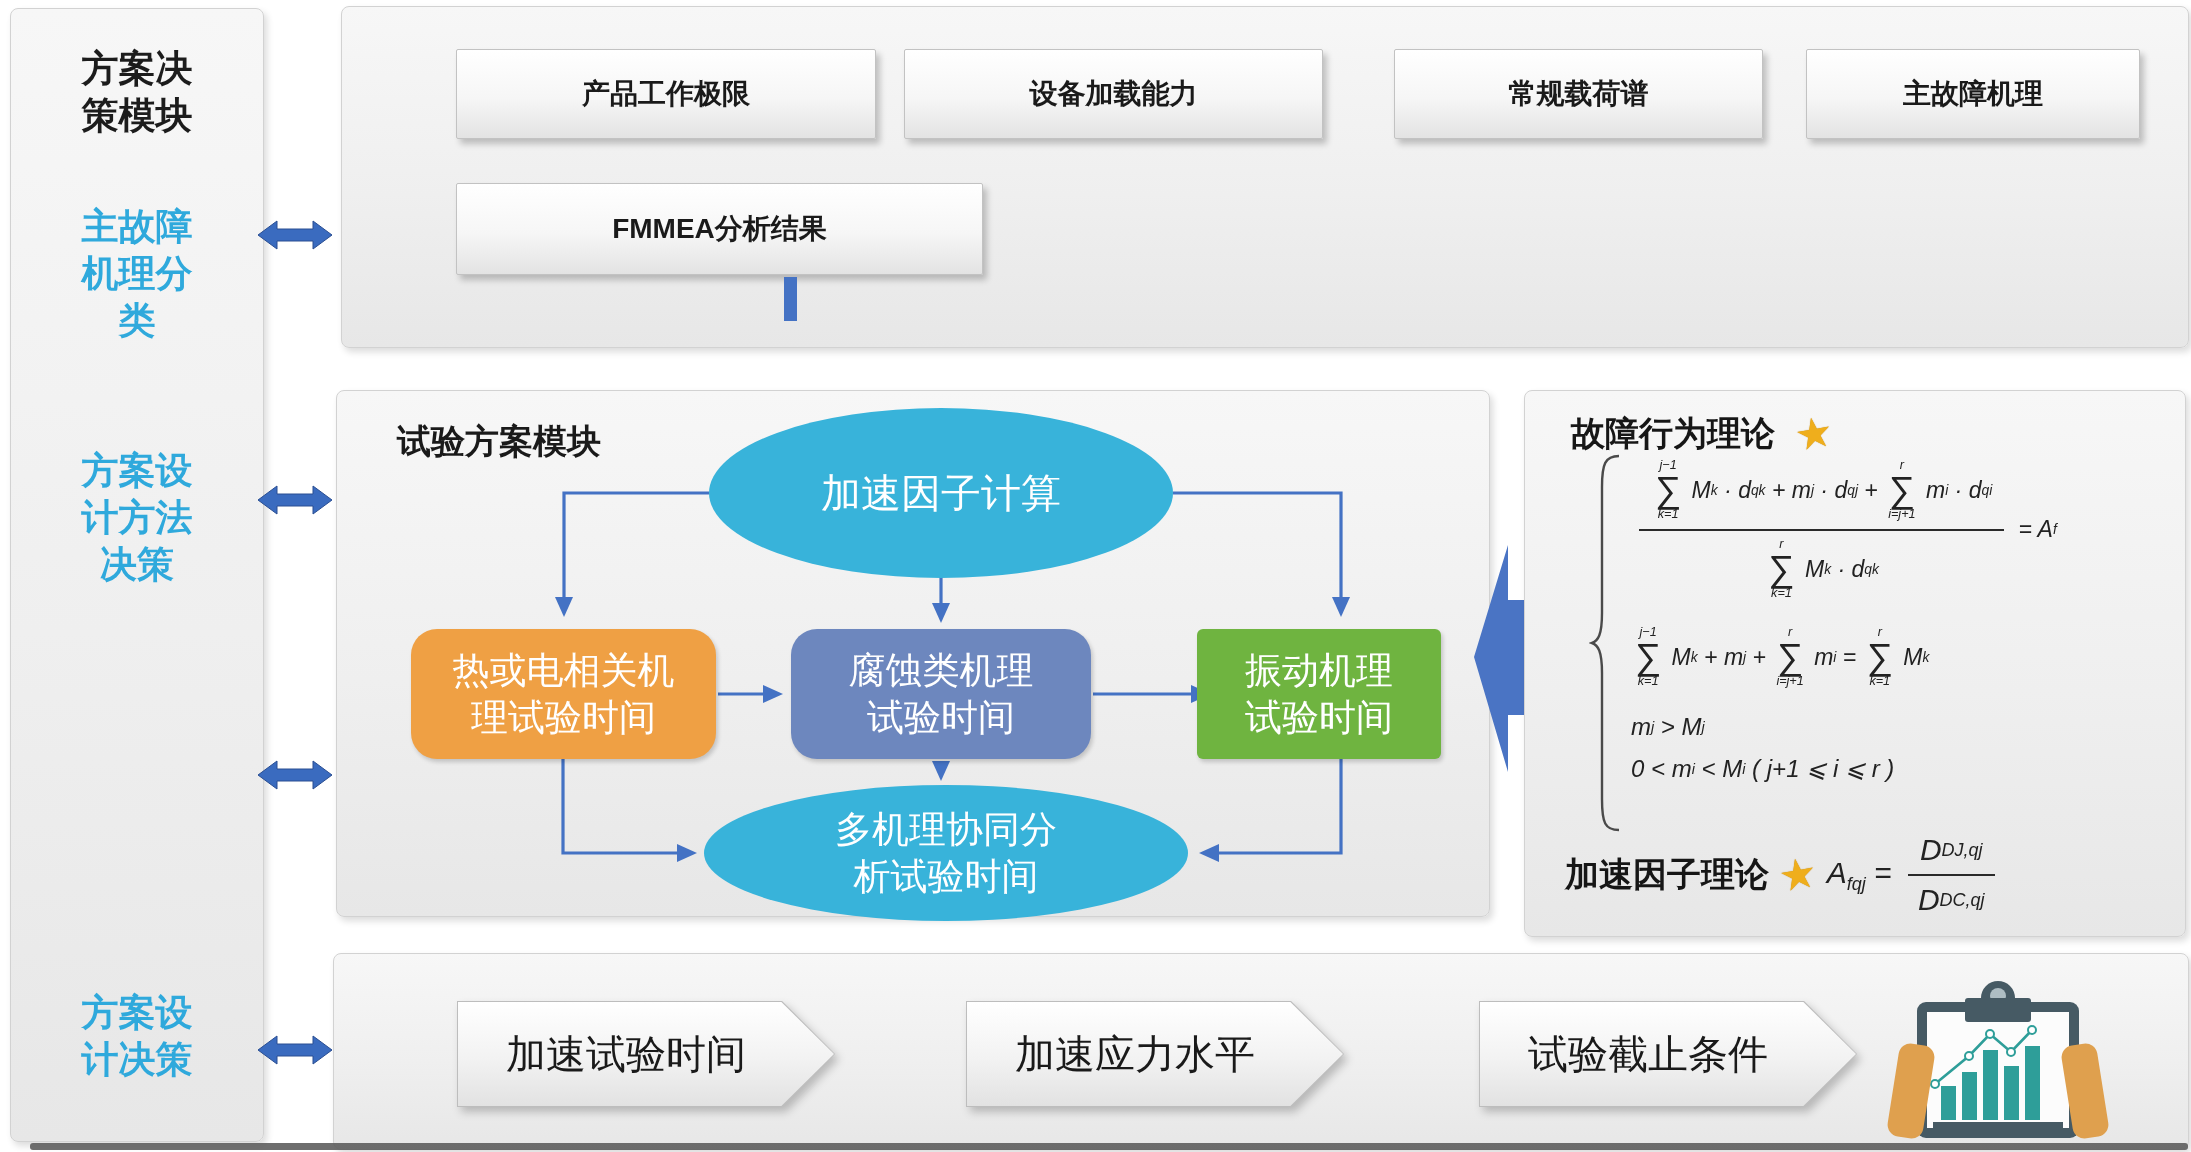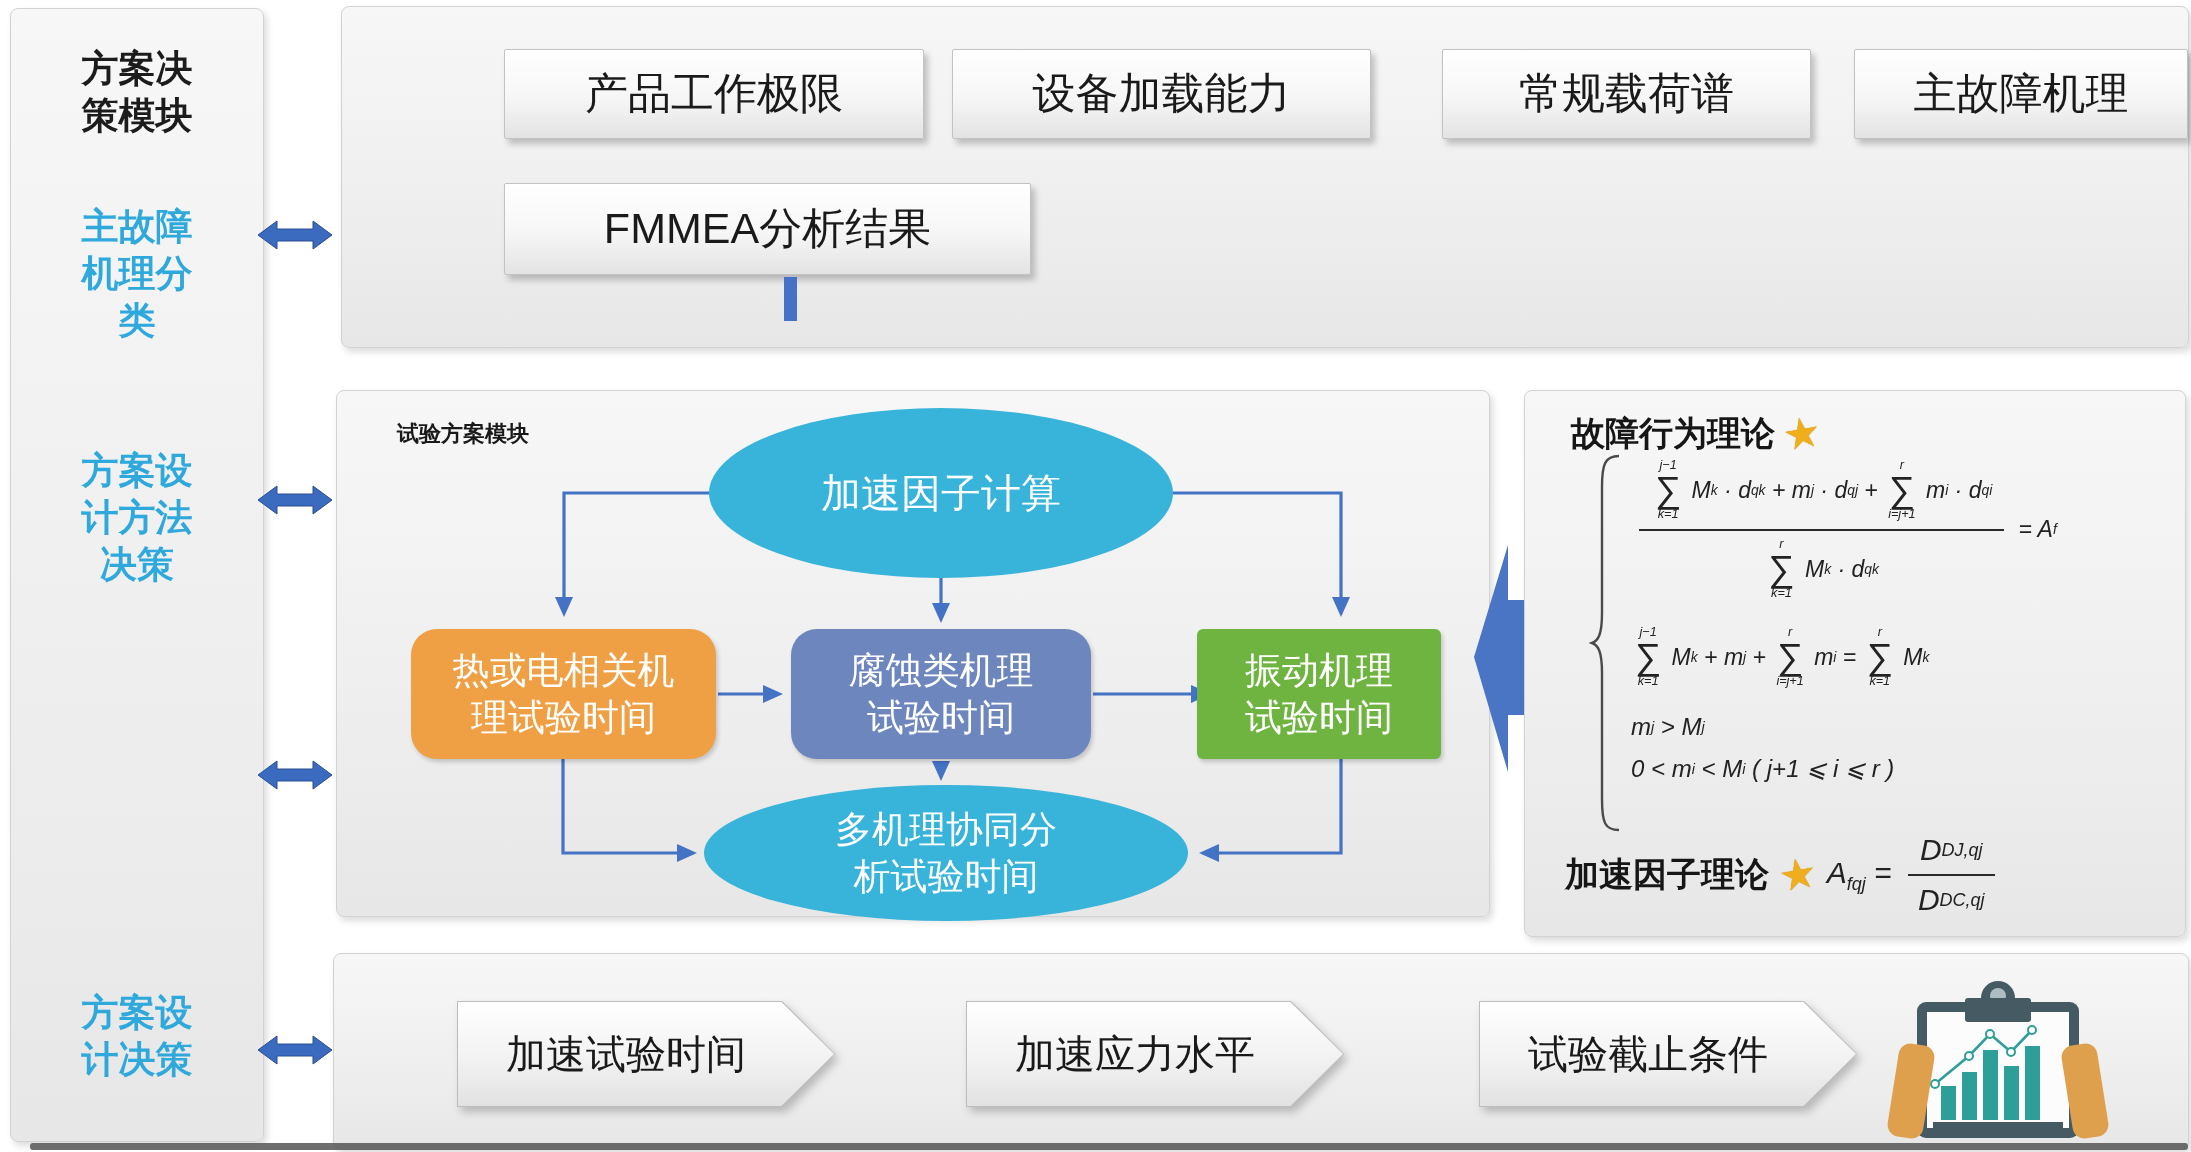--- a/index.html
+++ b/index.html
@@ -16,34 +16,34 @@
   .sb-title{position:absolute;left:0;right:0;top:36px;text-align:center;
     font-size:37px;line-height:47px;font-weight:700;color:#1c1c1c;}
   .sb-item{position:absolute;left:0;right:0;text-align:center;
     font-size:37px;line-height:47px;font-weight:700;color:#2FA9DC;}
   .dblarrow{position:absolute;width:80px;height:34px;}
   
   .wbox{
     position:absolute;display:flex;align-items:center;justify-content:center;
     background:linear-gradient(180deg,#ffffff 0%,#f6f6f6 55%,#e3e3e3 100%);
     border:1px solid #c2c2c2;box-shadow:4px 5px 6px rgba(0,0,0,.22);
-    font-size:43px;font-weight:400;color:#1a1a1a;border-radius:2px;margin-left:48px;
+    font-size:28px;font-weight:700;color:#1a1a1a;border-radius:2px;
   }
   .connector-bar{position:absolute;background:#4472C4;}
   
   .node{
     position:absolute;display:flex;align-items:center;justify-content:center;text-align:center;
     color:#fff;font-size:37px;line-height:47px;font-weight:500;
   }
   .ellipse{border-radius:50%;}
   .rbox{border-radius:26px;box-shadow:2px 3px 4px rgba(0,0,0,.18);}
-  .module-title{position:absolute;font-size:22px;font-weight:600;color:#1a1a1a;}
+  .module-title{position:absolute;font-size:34px;font-weight:600;color:#1a1a1a;}
   .flow-svg{position:absolute;inset:0;pointer-events:none;}
   
-  .theory-title-row{position:absolute;display:flex;align-items:center;gap:8px;}
+  .theory-title-row{position:absolute;display:flex;align-items:center;gap:20px;}
   .theory-title{font-size:34px;font-weight:700;color:#161616;}
   .star{font-size:42px;color:#EFAE1C;transform:rotate(-10deg);text-shadow:0 0 1px #b77f10;line-height:1;}
   .math{font-family:Liberation Sans, sans-serif;font-style:italic;color:#222;}
   .fline{position:absolute;display:flex;align-items:center;font-size:23px;}
   .accel-row{position:absolute;display:flex;align-items:center;gap:10px;}
   .accel-row .math{font-size:30px;}
   .mt{white-space:pre;}
   .ms{font-size:0.6em;font-style:italic;}
   .msum{display:inline-flex;flex-direction:column;align-items:center;vertical-align:middle;line-height:1;margin:0 4px;}
   .mlim{font-size:0.55em;line-height:1.1;}

